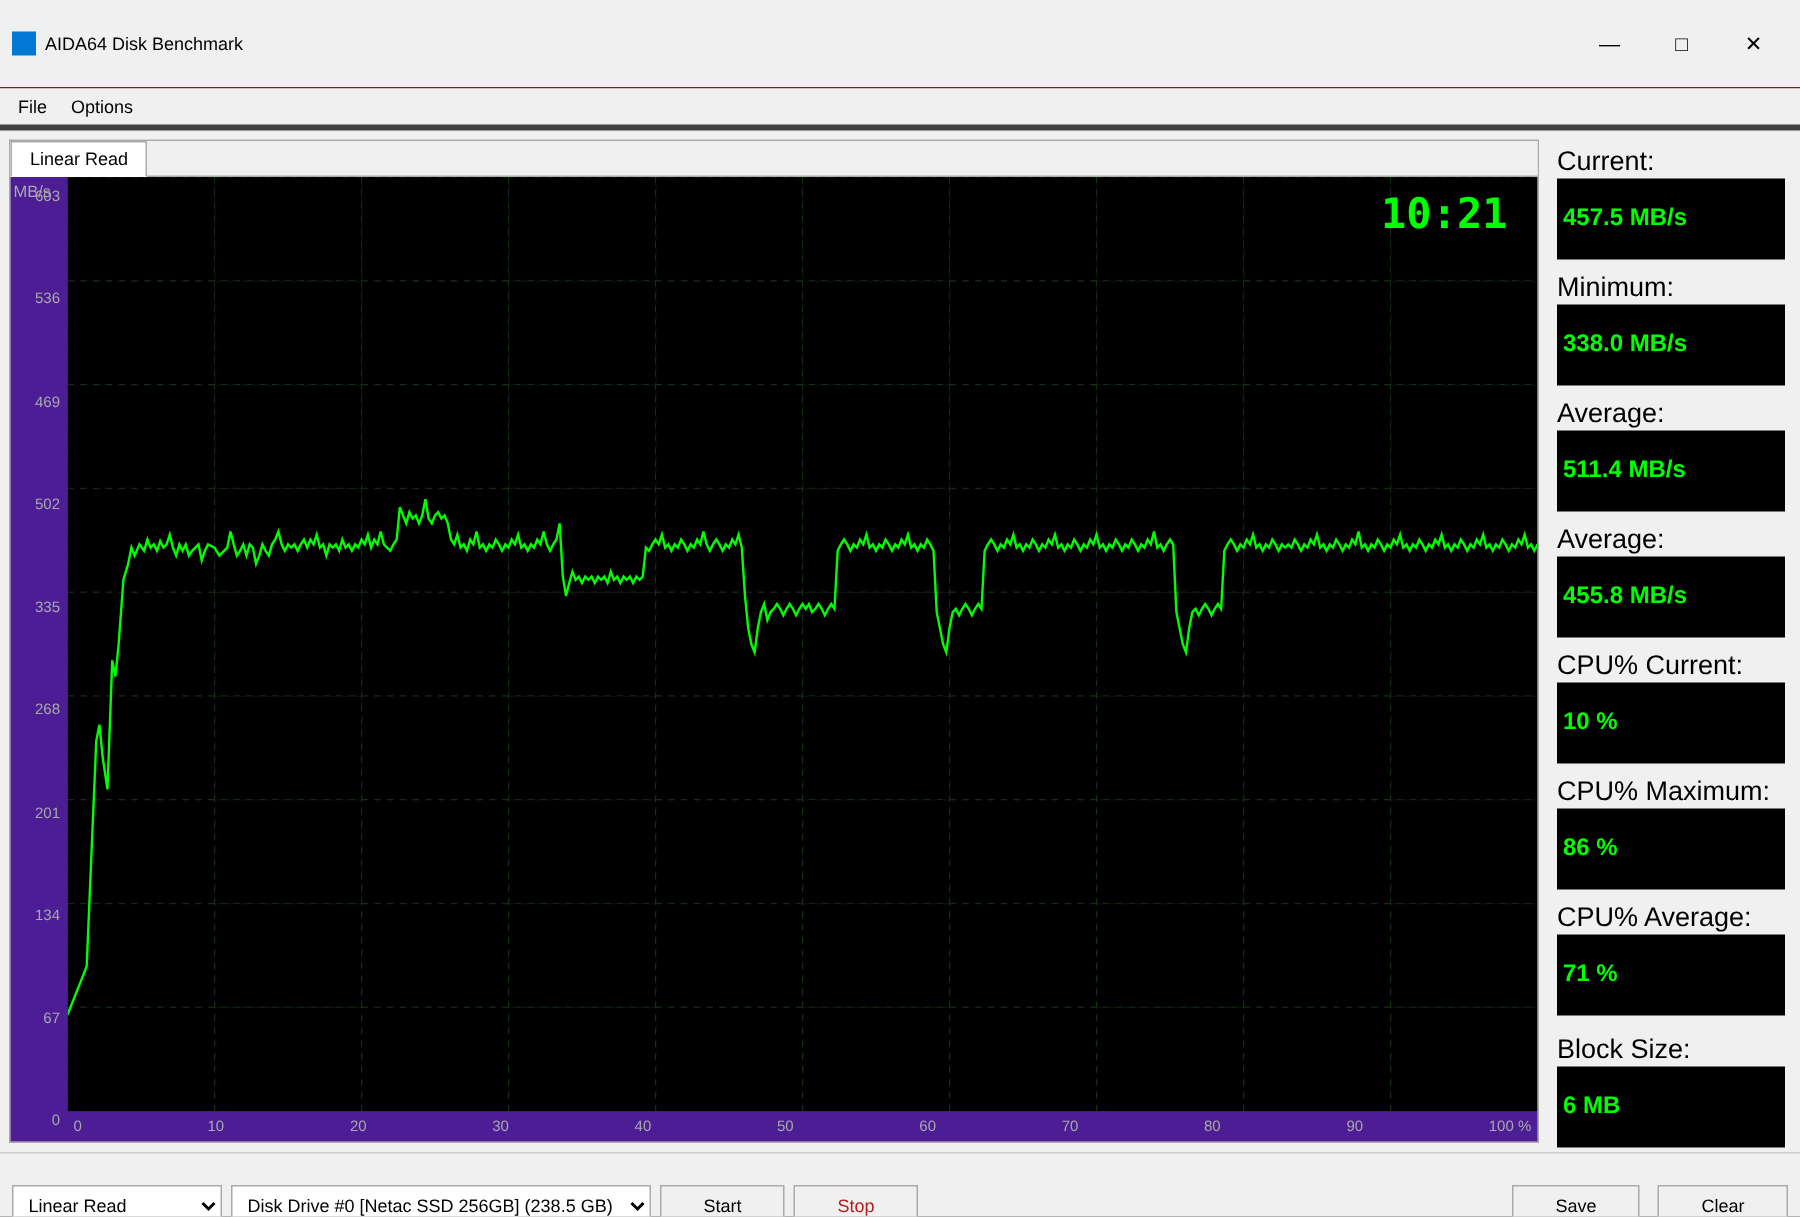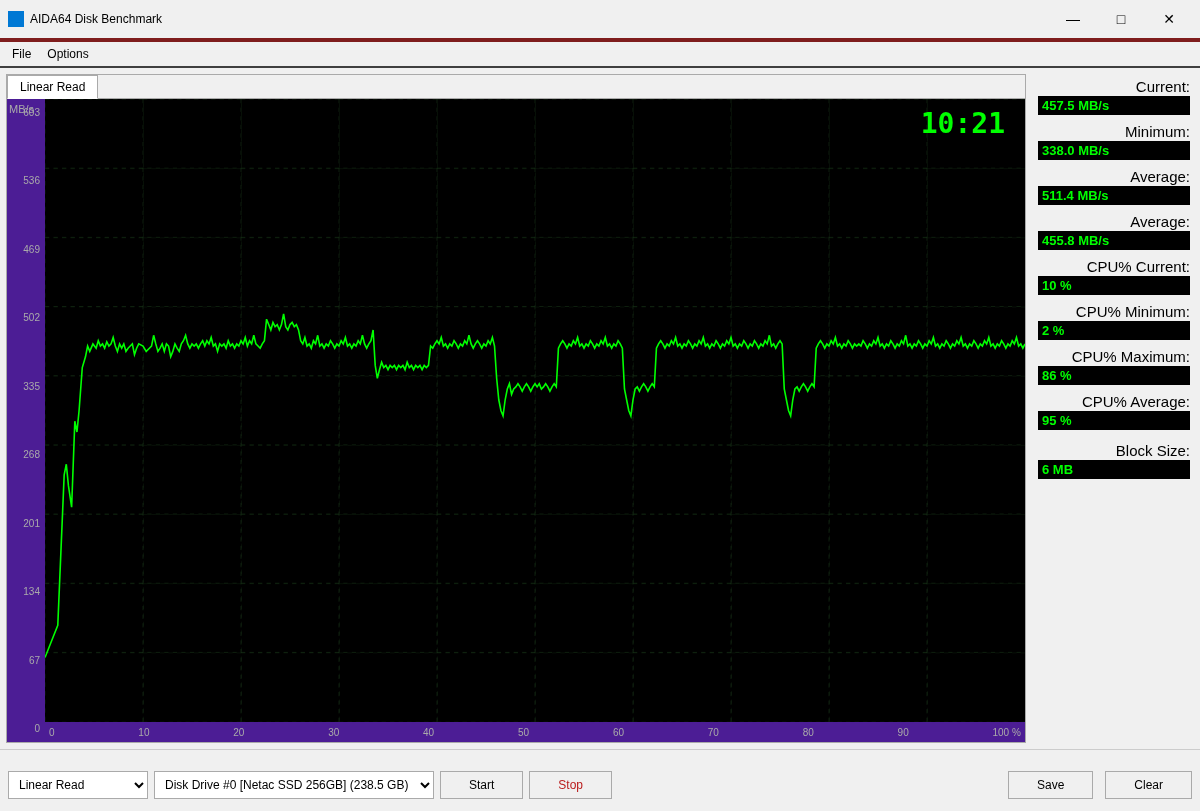--- a/index.html
+++ b/index.html
@@ -9,22 +9,22 @@
       background: #f0f0f0;
       width: 1200px;
       height: 811px;
       overflow: hidden;
     }
     .title-bar {
       background: #f0f0f0;
       display: flex;
       align-items: center;
       justify-content: space-between;
-      padding: 4px 8px;
-      border-bottom: 4px solid #7f1d1d;
+      padding: 14px 8px;
+      border-bottom: 1px solid #7f1d1d;
     }
     .title-bar-left {
       display: flex;
       align-items: center;
       gap: 6px;
       font-size: 12px;
     }
     .title-bar-icon {
       width: 16px; height: 16px;
       background: #0078d4;
@@ -40,21 +40,21 @@
       border: none;
       cursor: pointer;
       font-size: 14px;
       display: flex; align-items: center; justify-content: center;
     }
     .menu-bar {
       display: flex;
       gap: 0;
       padding: 2px 4px;
       background: #f0f0f0;
-      border-bottom: 2px solid #404040;
+      border-bottom: 4px solid #404040;
     }
     .menu-item {
       padding: 3px 8px;
       cursor: pointer;
       font-size: 12px;
     }
     .main-content {
       display: flex;
       padding: 6px;
       gap: 8px;
@@ -140,31 +140,30 @@
       font-family: monospace;
     }
     .right-panel {
       width: 160px;
       display: flex;
       flex-direction: column;
       gap: 4px;
       padding: 4px;
     }
     .stat-label {
-      font-size: 15px;
+      font-size: 18px;
       color: #000;
       margin-bottom: 1px;
-      text-align: right;
     }
     .stat-value {
       background: #000;
       color: #00ff00;
-      font-size: 13px;
+      font-size: 16px;
       font-weight: bold;
-      padding: 2px 4px;
+      padding: 18px 4px;
       display: block;
       min-width: 120px;
     }
     .stat-group { margin-bottom: 4px; }
     .bottom-bar {
       display: flex;
       align-items: center;
       gap: 6px;
       padding: 6px 8px;
       background: #f0f0f0;
@@ -774,30 +773,26 @@
     </div>
     <div class="stat-group">
       <div class="stat-label">Average:</div>
       <span class="stat-value">455.8 MB/s</span>
     </div>
     <div class="stat-group">
       <div class="stat-label">CPU% Current:</div>
       <span class="stat-value">10 %</span>
     </div>
     <div class="stat-group">
-      <div class="stat-label">CPU% Minimum:</div>
-      <span class="stat-value">2 %</span>
-    </div>
-    <div class="stat-group">
       <div class="stat-label">CPU% Maximum:</div>
       <span class="stat-value">86 %</span>
     </div>
     <div class="stat-group">
       <div class="stat-label">CPU% Average:</div>
-      <span class="stat-value">95 %</span>
+      <span class="stat-value">71 %</span>
     </div>
     <div class="stat-group block-size-label">
       <div class="stat-label">Block Size:</div>
       <span class="stat-value">6 MB</span>
     </div>
   </div>
 </div>
 
 <div class="bottom-bar">
   <div class="bottom-controls">

